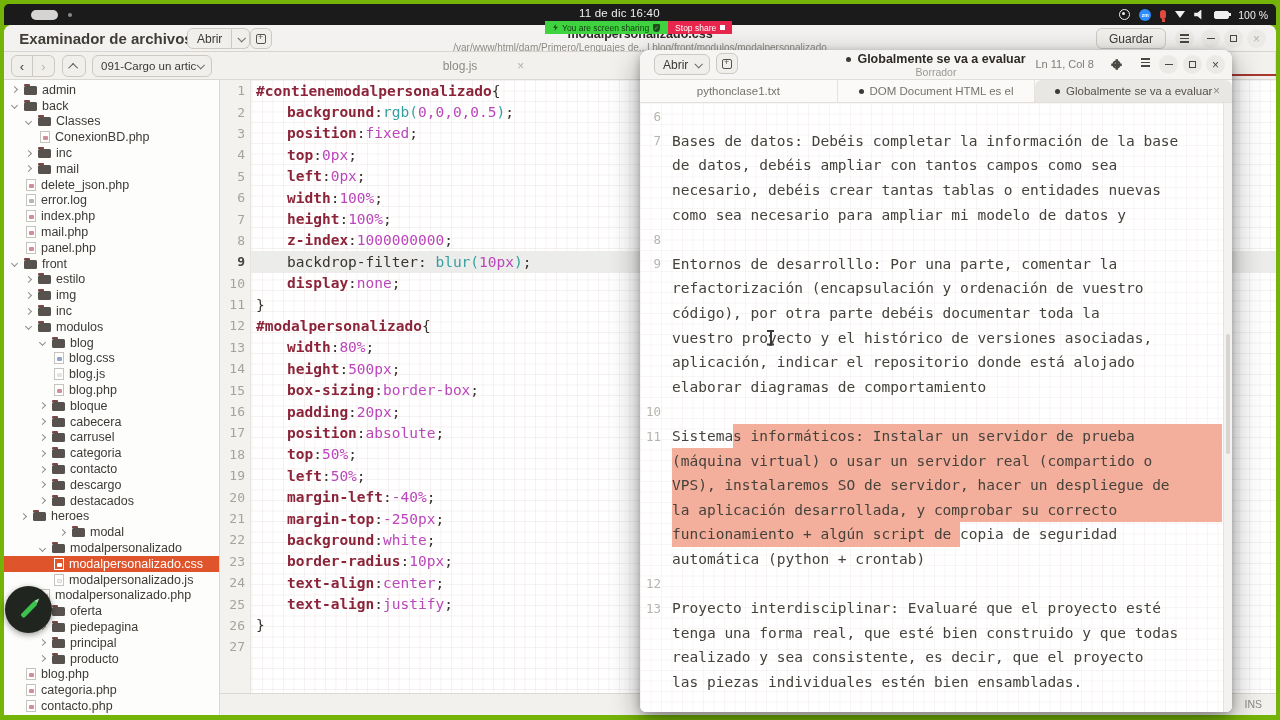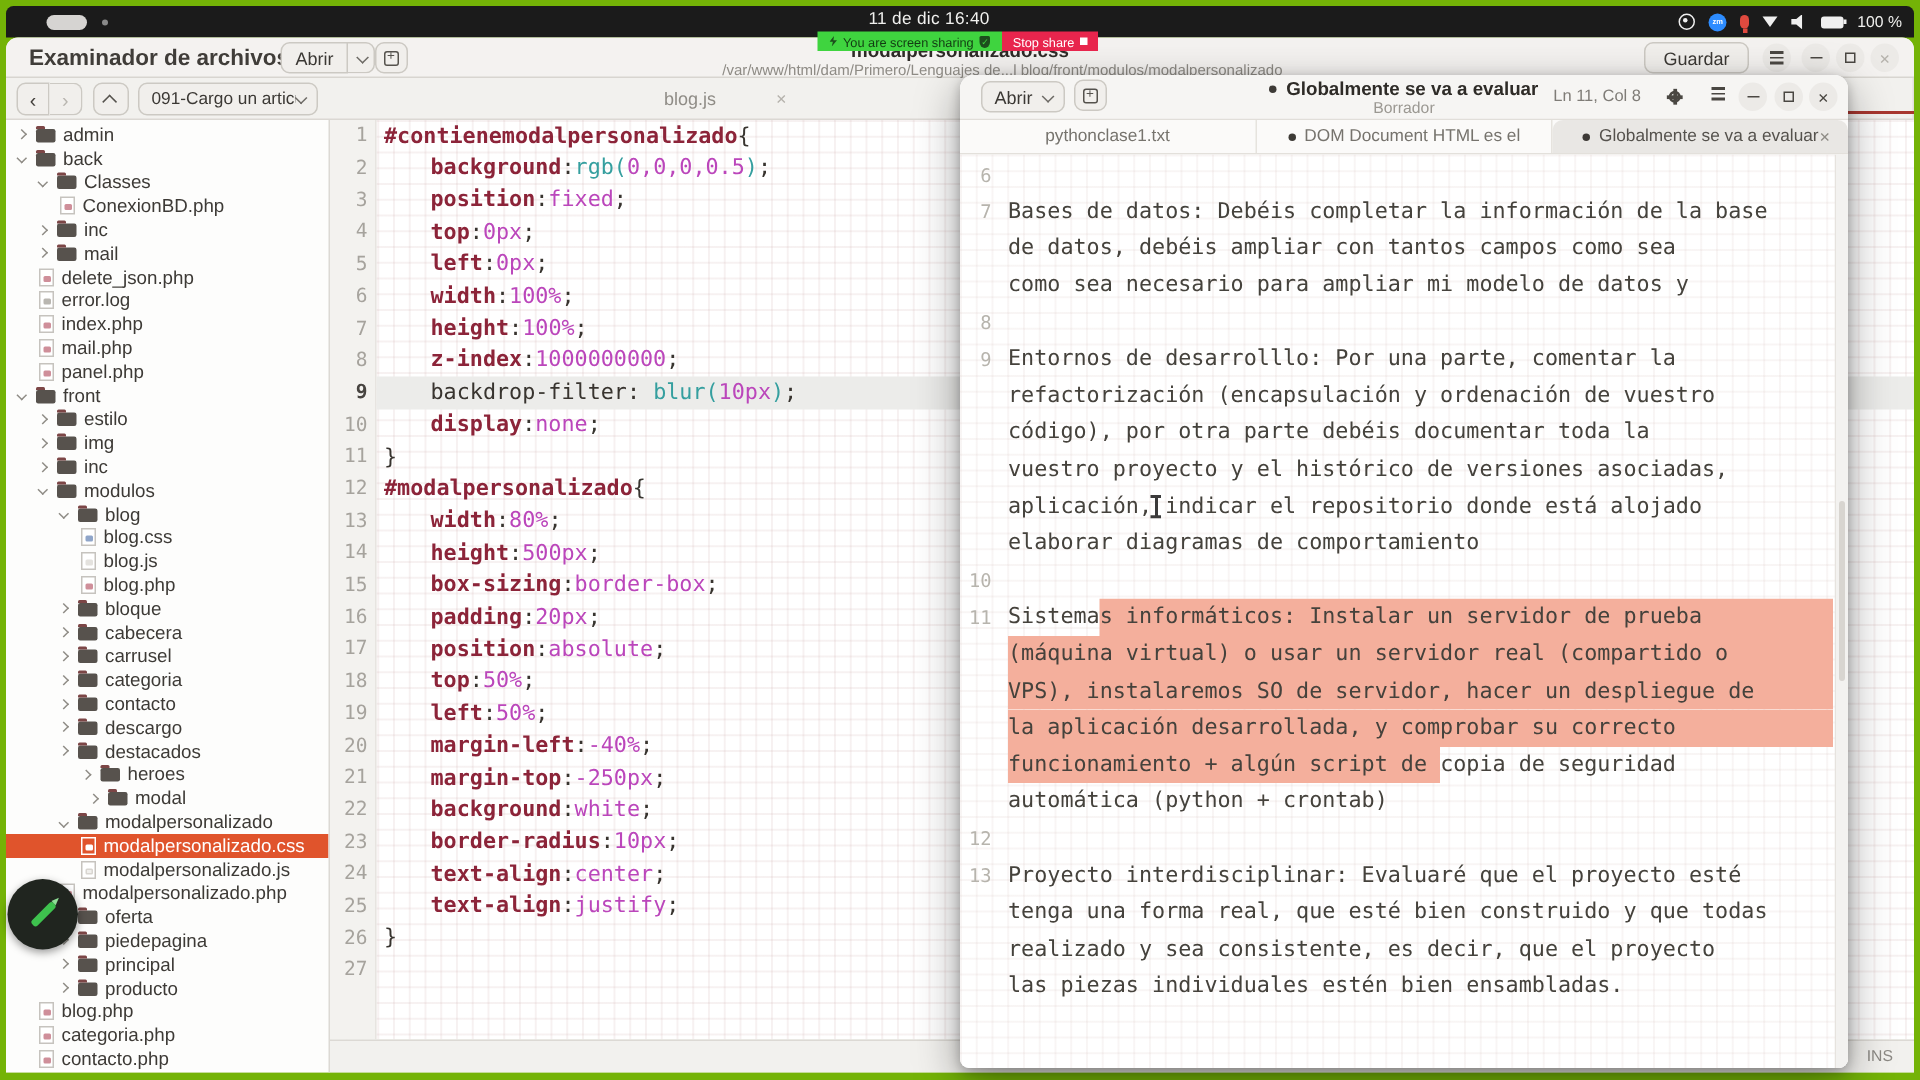--- a/index.html
+++ b/index.html
@@ -46,21 +46,21 @@
   .btn { background:#f1efec; border:1px solid #ccc9c3; border-radius:6px; color:#3b3834;
          display:flex; align-items:center; justify-content:center; font-size:12px; }
   .m-open { position:absolute; left:183px; top:3px; height:21px; display:flex; }
   .m-open .half1 { border-radius:6px 0 0 6px; padding:0 9px; }
   .m-open .half2 { border-radius:0 6px 6px 0; border-left:none; width:18px; }
   .newtab { position:absolute; top:3px; width:22px; height:21px; }
   .nt-ic { width:10px; height:10px; border:1.4px solid #55524d; border-radius:2px; position:relative; }
   .nt-ic::before { content:"+"; position:absolute; left:1px; top:-3px; font-size:9px; color:#55524d; }
   .m-title-wrap { position:absolute; left:50%; transform:translateX(-50%); top:2px; text-align:center; width:430px; }
   .m-title { font-size:12.5px; font-weight:bold; color:#2e2b27; }
-  .m-path { font-size:10px; color:#8e8b85; margin-top:1px; white-space:nowrap;text-align:right; }
+  .m-path { font-size:10px; color:#8e8b85; margin-top:1px; white-space:nowrap; }
   .m-save { position:absolute; right:110px; top:3px; height:21px; padding:0 12px; }
   .icbtn { position:absolute; top:4px; width:19px; height:19px; border-radius:50%; background:#eceae7;
            display:flex; align-items:center; justify-content:center; color:#4a4742; }
   .burger { display:flex; flex-direction:column; gap:2px; }
   .burger i { width:9px; height:1.5px; background:#4a4742; }
   .g-min i { width:8px; height:1.6px; background:#4a4742; }
   .g-res i { width:7px; height:7px; border:1.4px solid #4a4742; display:block; }
   .g-cls { font-size:12px; }
   .second-row { position:absolute; left:0; right:0; top:27px; height:28px; background:#f2f1ee; border-bottom:1px solid #dbd8d3; }
   .nav-pair { position:absolute; left:7px; top:3px; height:22px; display:flex; }
@@ -399,21 +399,21 @@
         <div class="t-row" style="padding-left: 36px;">
           <span class="t-chev closed"></span>
           <span class="ico-folder"></span>
           <span>descargo</span>
         </div>
         <div class="t-row" style="padding-left: 36px;">
           <span class="t-chev closed"></span>
           <span class="ico-folder"></span>
           <span>destacados</span>
         </div>
-        <div class="t-row" style="padding-left: 51px;">
+        <div class="t-row" style="padding-left: 17px;">
           <span class="t-chev closed"></span>
           <span class="ico-folder"></span>
           <span>heroes</span>
         </div>
         <div class="t-row" style="padding-left: 56px;">
           <span class="t-chev closed"></span>
           <span class="ico-folder"></span>
           <span>modal</span>
         </div>
         <div class="t-row" style="padding-left: 36px;">
@@ -574,20 +574,24 @@
         <div class="o-row">
           <span class="o-num">7</span>
           <span class="o-content"><span>Bases de datos: Debéis completar la información de la base</span></span>
         </div>
         <div class="o-row">
           <span class="o-num"></span>
           <span class="o-content"><span>de datos, debéis ampliar con tantos campos como sea</span></span>
         </div>
         <div class="o-row">
           <span class="o-num"></span>
+          <span class="o-content"><span>necesario, debéis crear tantas tablas o entidades nuevas</span></span>
+        </div>
+        <div class="o-row">
+          <span class="o-num"></span>
           <span class="o-content"><span>como sea necesario para ampliar mi modelo de datos y</span></span>
         </div>
         <div class="o-row">
           <span class="o-num">8</span>
           <span class="o-content"></span>
         </div>
         <div class="o-row">
           <span class="o-num">9</span>
           <span class="o-content"><span>Entornos de desarrolllo: Por una parte, comentar la</span></span>
         </div>

